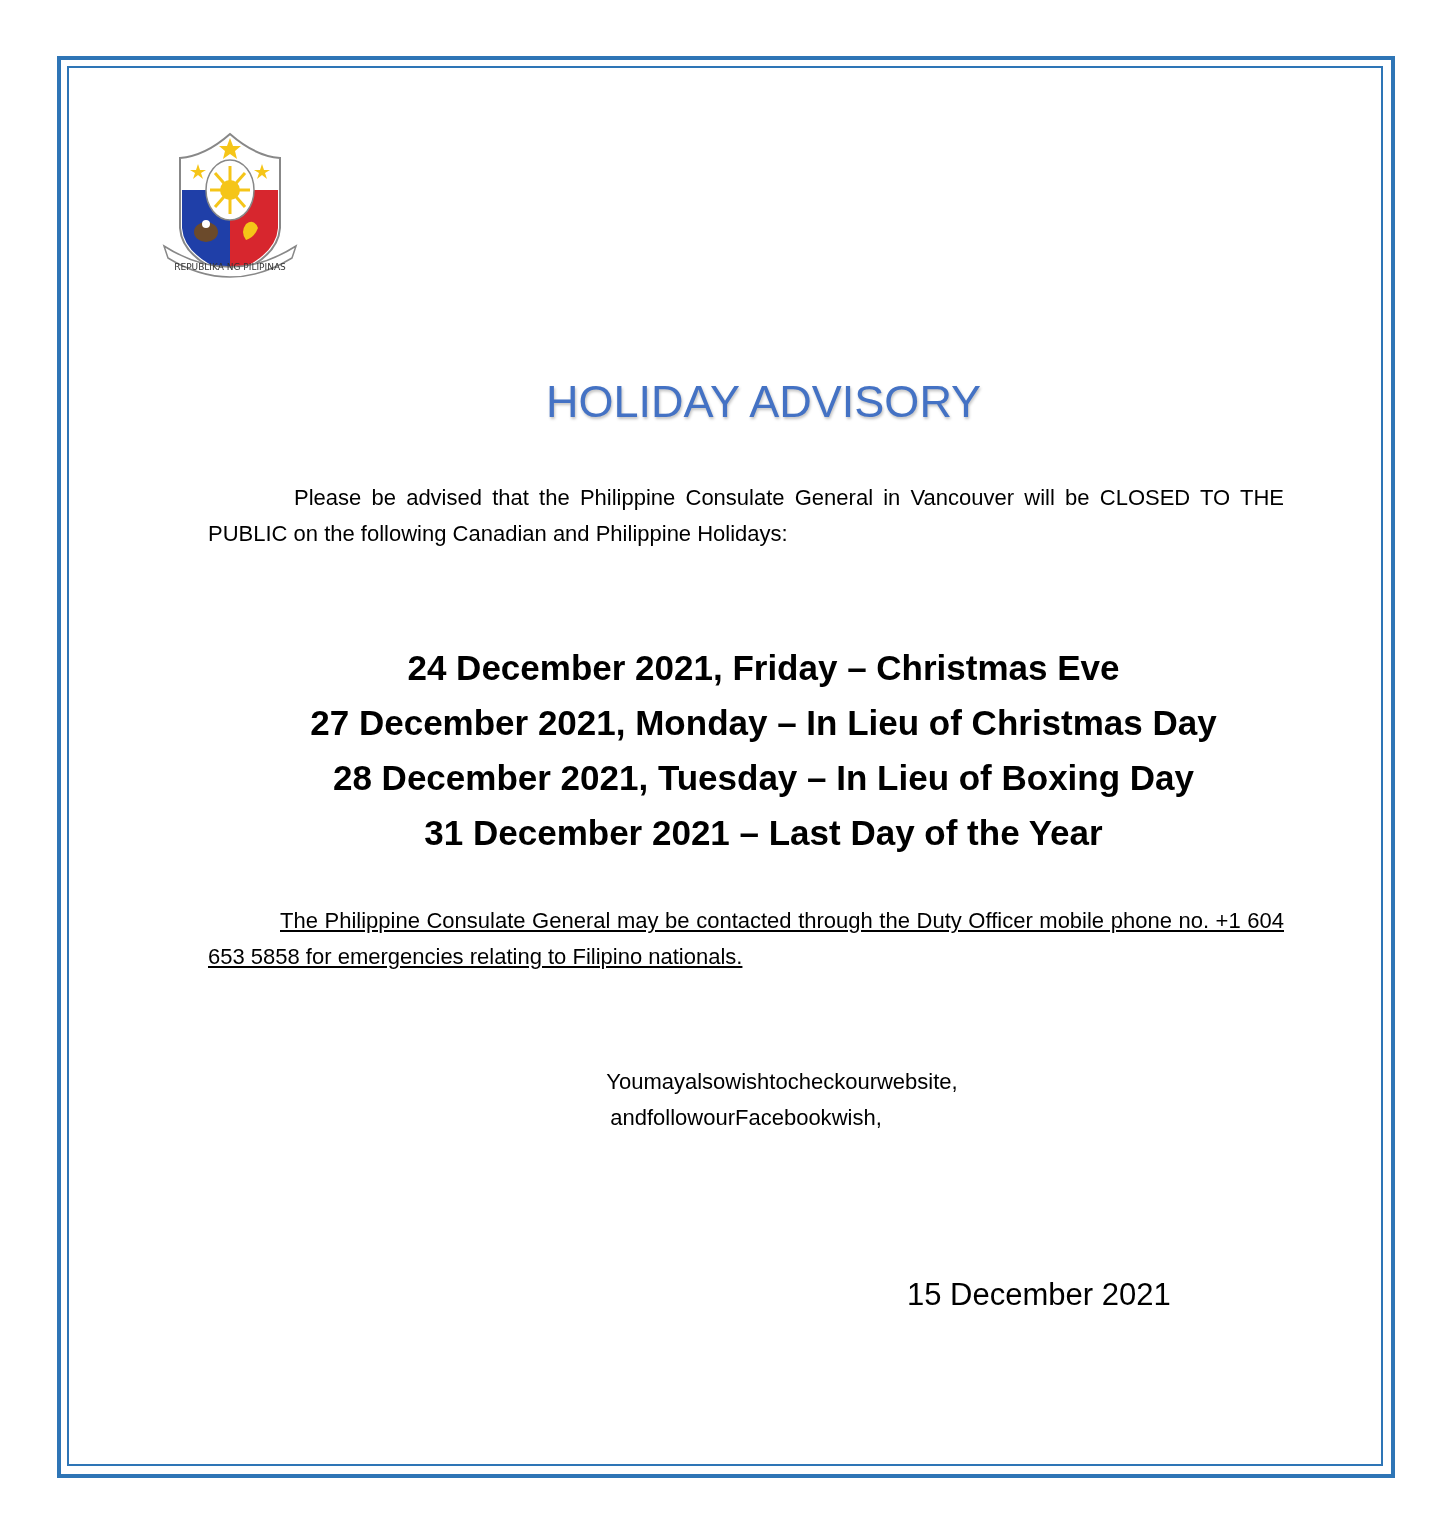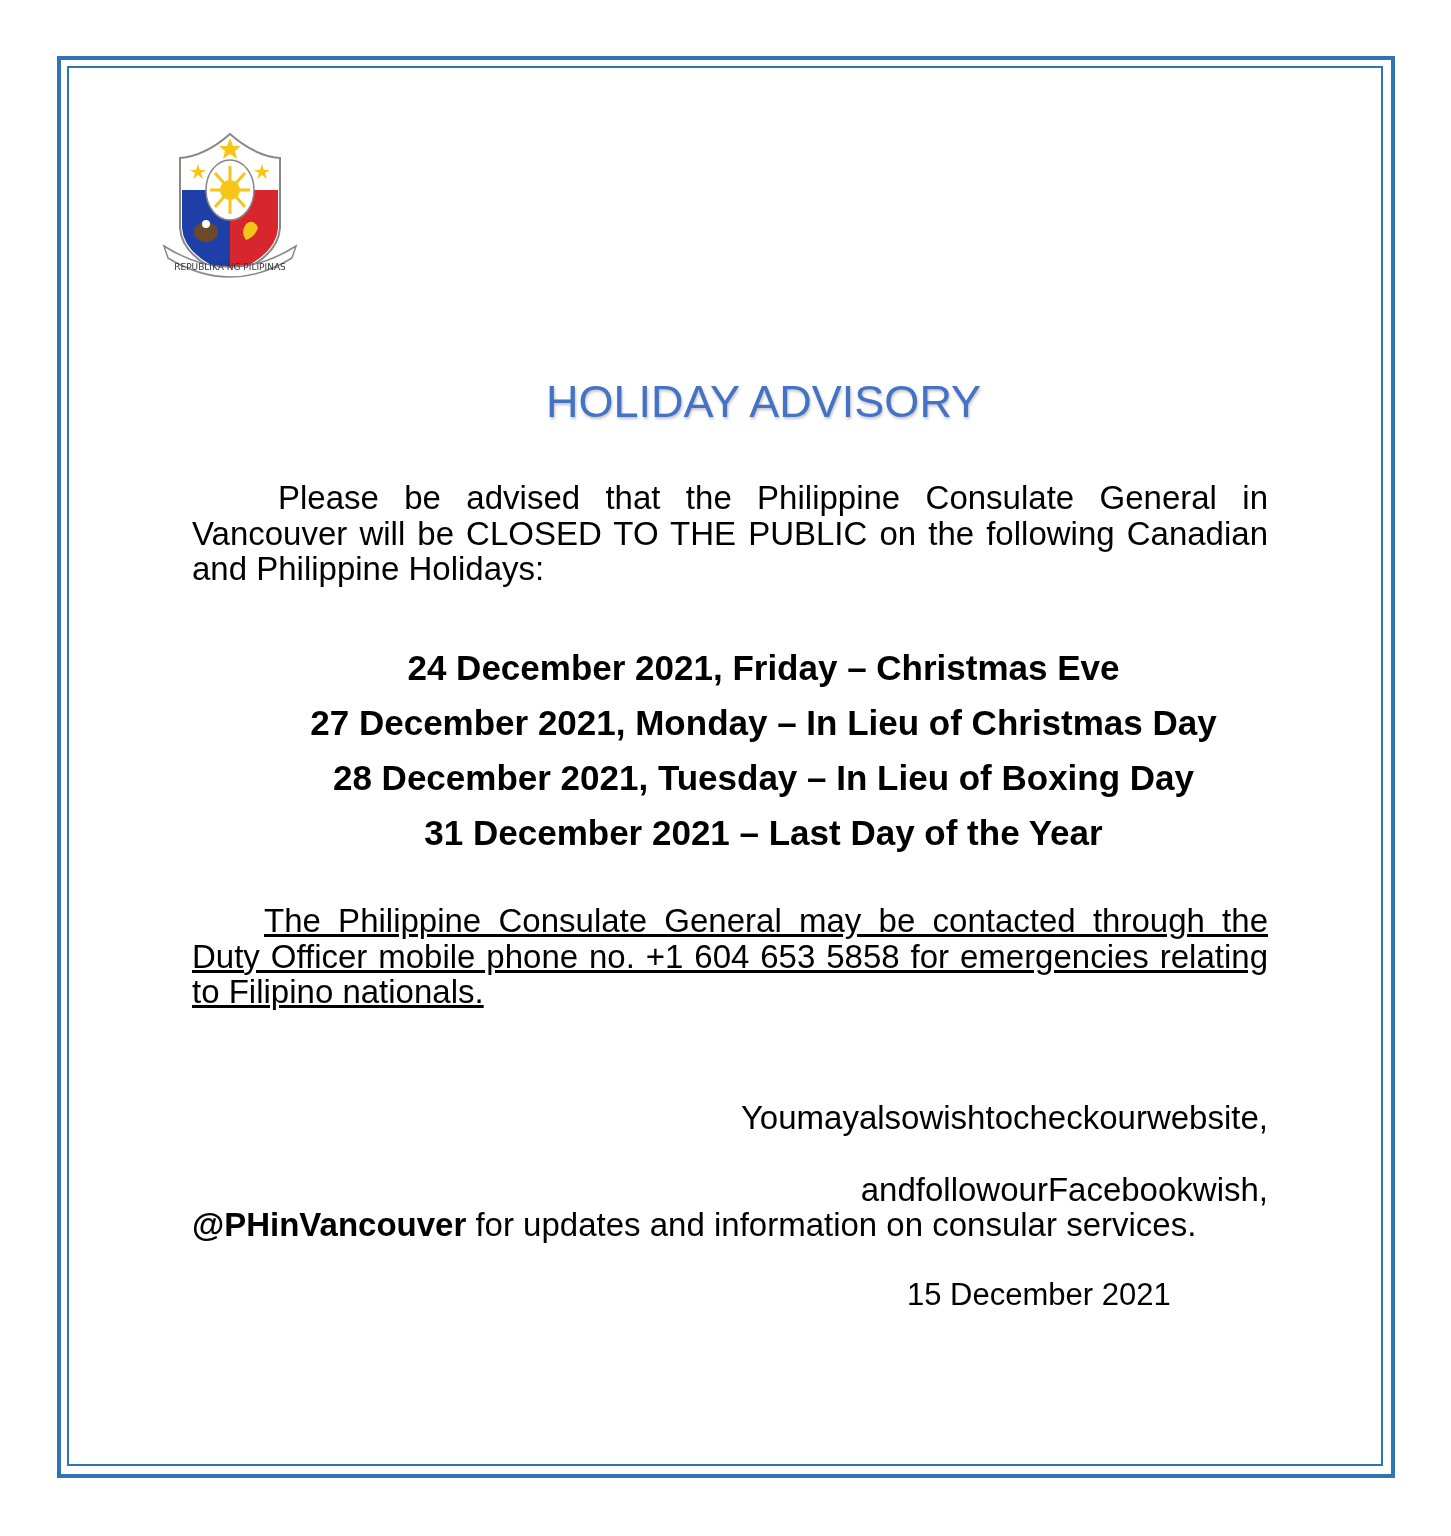--- a/index.html
+++ b/index.html
@@ -9,33 +9,33 @@
            border:4px solid #2e75b6; box-sizing:content-box; }
   .inner { position:absolute; left:67px; top:66px; width:1312px; height:1396px;
            border:2px solid #2e75b6; }
   .seal { position:absolute; left:160px; top:128px; width:140px; height:152px; }
   .org { position:absolute; left:321px; top:185px; font-family:"DejaVu Sans", sans-serif;
          font-size:26px; letter-spacing:-0.5px; color:#111; font-variant:small-caps; line-height:46px; }
   .org .l2 { margin-left:7px; }
   .title { position:absolute; left:0; width:1451px; top:376px; text-align:center;
            margin-left:38px; font-size:45px; color:#4472c4;
            text-shadow:1px 2px 3px rgba(0,0,0,0.25); }
-  .para { position:absolute; left:192px; width:1076px; font-size:33px;
+  .para { position:absolute; left:208px; width:1076px; font-size:22px;
           line-height:35.5px; text-align:justify; text-align-last:left; }
   .p1 { top:480px; }
   .p2 { top:903px;text-decoration:underline; }
   .p3 { top:1064px; }
   .indent { display:inline-block; width:86px; }
   .indent2 { display:inline-block; width:72px; }
   .holidays { position:absolute; left:0; top:640px; width:1451px; margin-left:38px; text-align:center; }
   .holiday { font-size:35px; font-weight:bold; line-height:55px; }
   .link { font-weight:bold; text-decoration:underline; color:#000; }
   .handle { font-weight:bold; }
   .date { position:absolute; left:907px; top:1277px; font-size:31px; }
-  .p3 .line { display:flex; justify-content:flex-end;margin-top:36px; }
+  .p3 .line { display:flex; justify-content:center; }
 </style>
 </head>
 <body>
 
 <div class="outer"></div>
 <div class="inner"></div>
 
 <svg class="seal" viewBox="0 0 140 152">
   <path d="M20 30 Q45 28 70 6 Q95 28 120 30 L120 100 Q118 130 70 148 Q22 130 20 100 Z" fill="#fff" stroke="#888" stroke-width="2"></path>
   <path d="M22 62 L70 62 L70 146 Q24 128 22 100 Z" fill="#1f3fa8"></path>
@@ -89,18 +89,15 @@
     <span>our</span>
     <span>website,</span>
   </div>
   <div class="line">
     <span>and</span>
     <span>follow</span>
     <span>our</span>
     <span>Facebook</span>
     <span>wish,</span>
   </div>
-  <div>
-    <span class="handle">@PHinVancouver</span><span> for updates and information on consular services.</span>
-  </div>
 </div>
 
 <div class="date">15 December 2021</div>
 
 </body></html>

